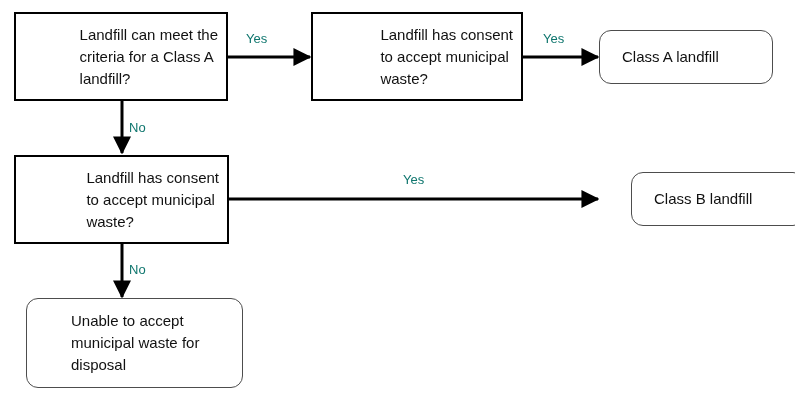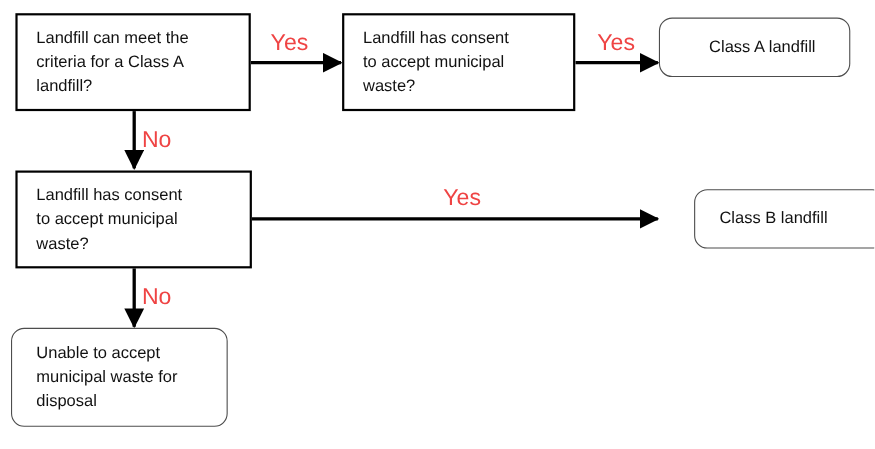--- a/index.html
+++ b/index.html
@@ -36,33 +36,34 @@
     align-items: center;
   }
   .node .txt {
     display: block;
     white-space: pre-line;
     padding-left: 17px;
     padding-right: 8px;
   }
   .node.decision {
     border: 2px solid #000000;
+    justify-content: flex-end;
   }
   .node.terminal {
     border: 1px solid #4d4d4d;
     border-radius: 12px;
   }
   .node.terminal .txt {
     padding-left: 22px;
   }
   .edge-label {
     position: absolute;
-    font-size: 21px;
+    font-size: 13px;
     line-height: 18px;
-    color: #ef4444;
+    color: #0f766e;
     white-space: nowrap;
   }
 </style>
 </head>
 <body>
 
 <div id="canvas">
 
   <svg id="svg-layer" viewBox="0 0 795 408" xmlns="http://www.w3.org/2000/svg">
     <defs>
@@ -87,35 +88,35 @@
 criteria for a Class A
 landfill?</span>
   </div>
 
   <div class="node decision" style="left:311px; top:12px; width:212px; height:89px;">
     <span class="txt">Landfill has consent
 to accept municipal
 waste?</span>
   </div>
 
-  <div class="node terminal" style="left:599px; top:16px; width:174px; height:54px;justify-content:center;">
+  <div class="node terminal" style="left:599px; top:30px; width:174px; height:54px;">
     <span class="txt">Class A landfill</span>
   </div>
 
   <div class="node decision" style="left:14px; top:155px; width:215px; height:89px;">
     <span class="txt">Landfill has consent
 to accept municipal
 waste?</span>
   </div>
 
   <div class="node terminal" style="left:599px; top:172px; width:174px; height:54px;margin-left:32px;">
     <span class="txt">Class B landfill</span>
   </div>
 
-  <div class="node terminal" style="left:10px; top:298px; width:197px; height:90px;">
+  <div class="node terminal" style="left:26px; top:298px; width:217px; height:90px;padding-left:22px;">
     <span class="txt">Unable to accept
 municipal waste for
 disposal</span>
   </div>
 
   <div class="edge-label" style="left:246px; top:30px;">Yes</div>
 
   <div class="edge-label" style="left:543px; top:30px;">Yes</div>
 
   <div class="edge-label" style="left:129px; top:119px;">No</div>

